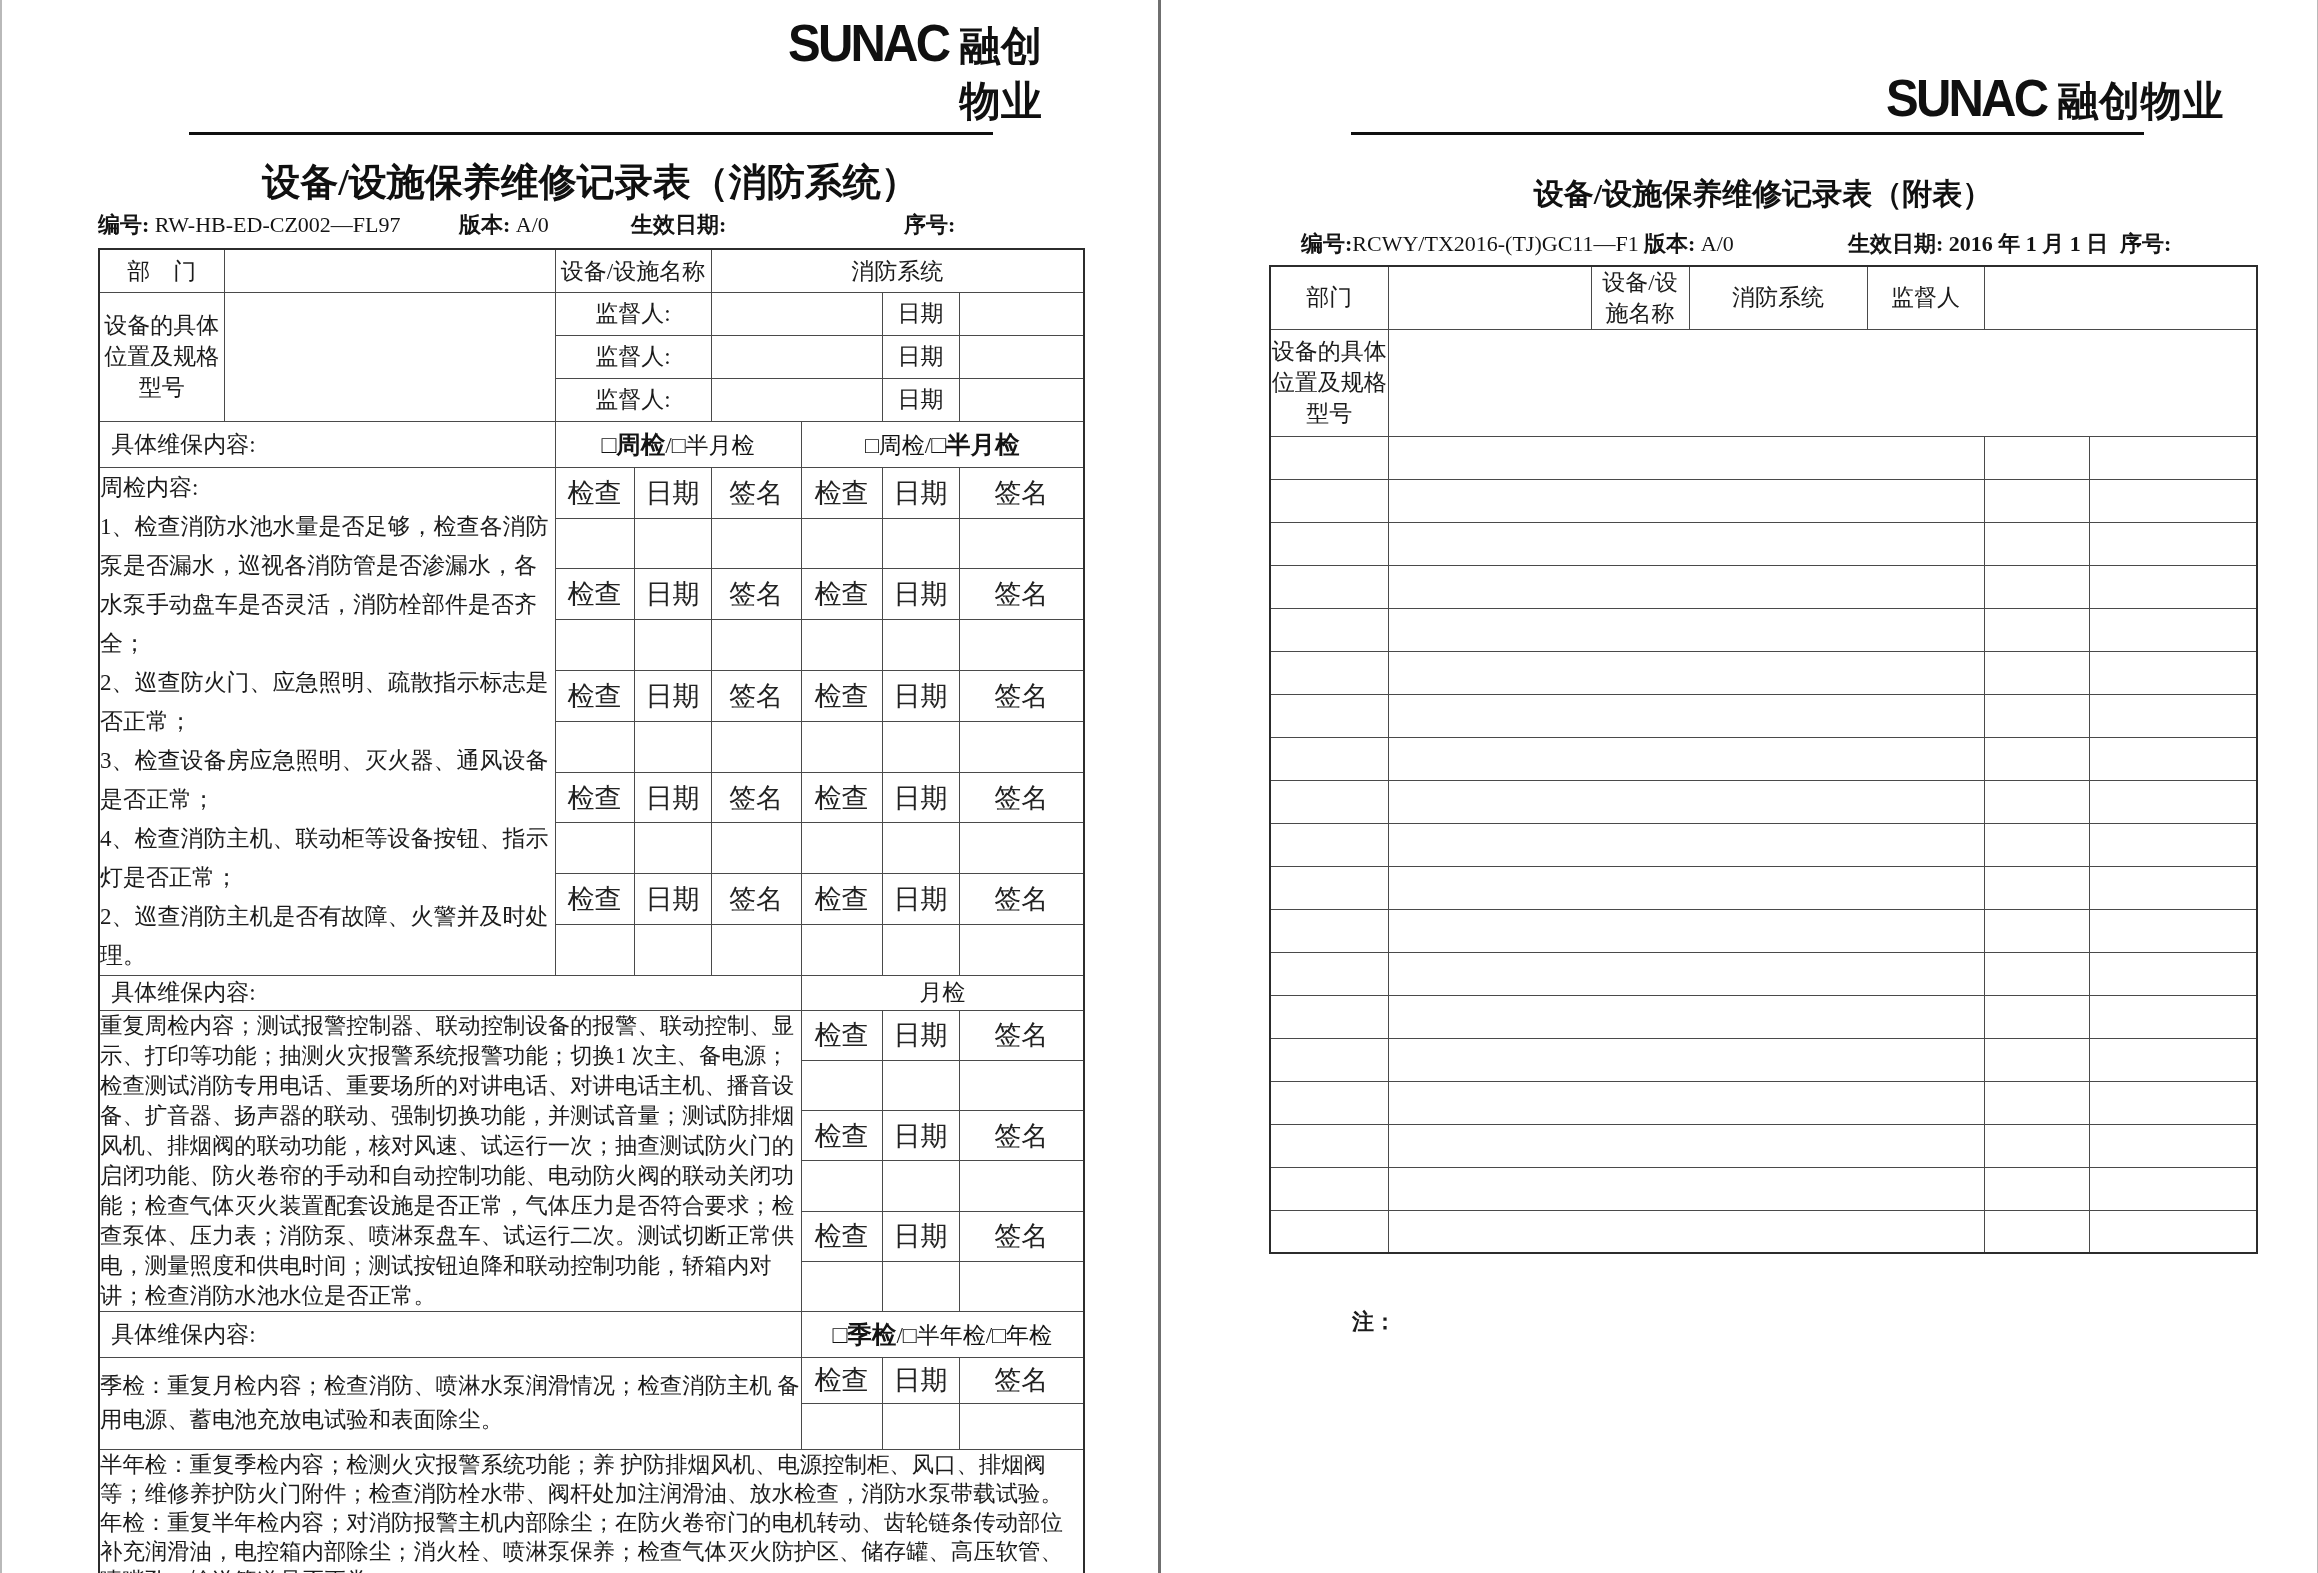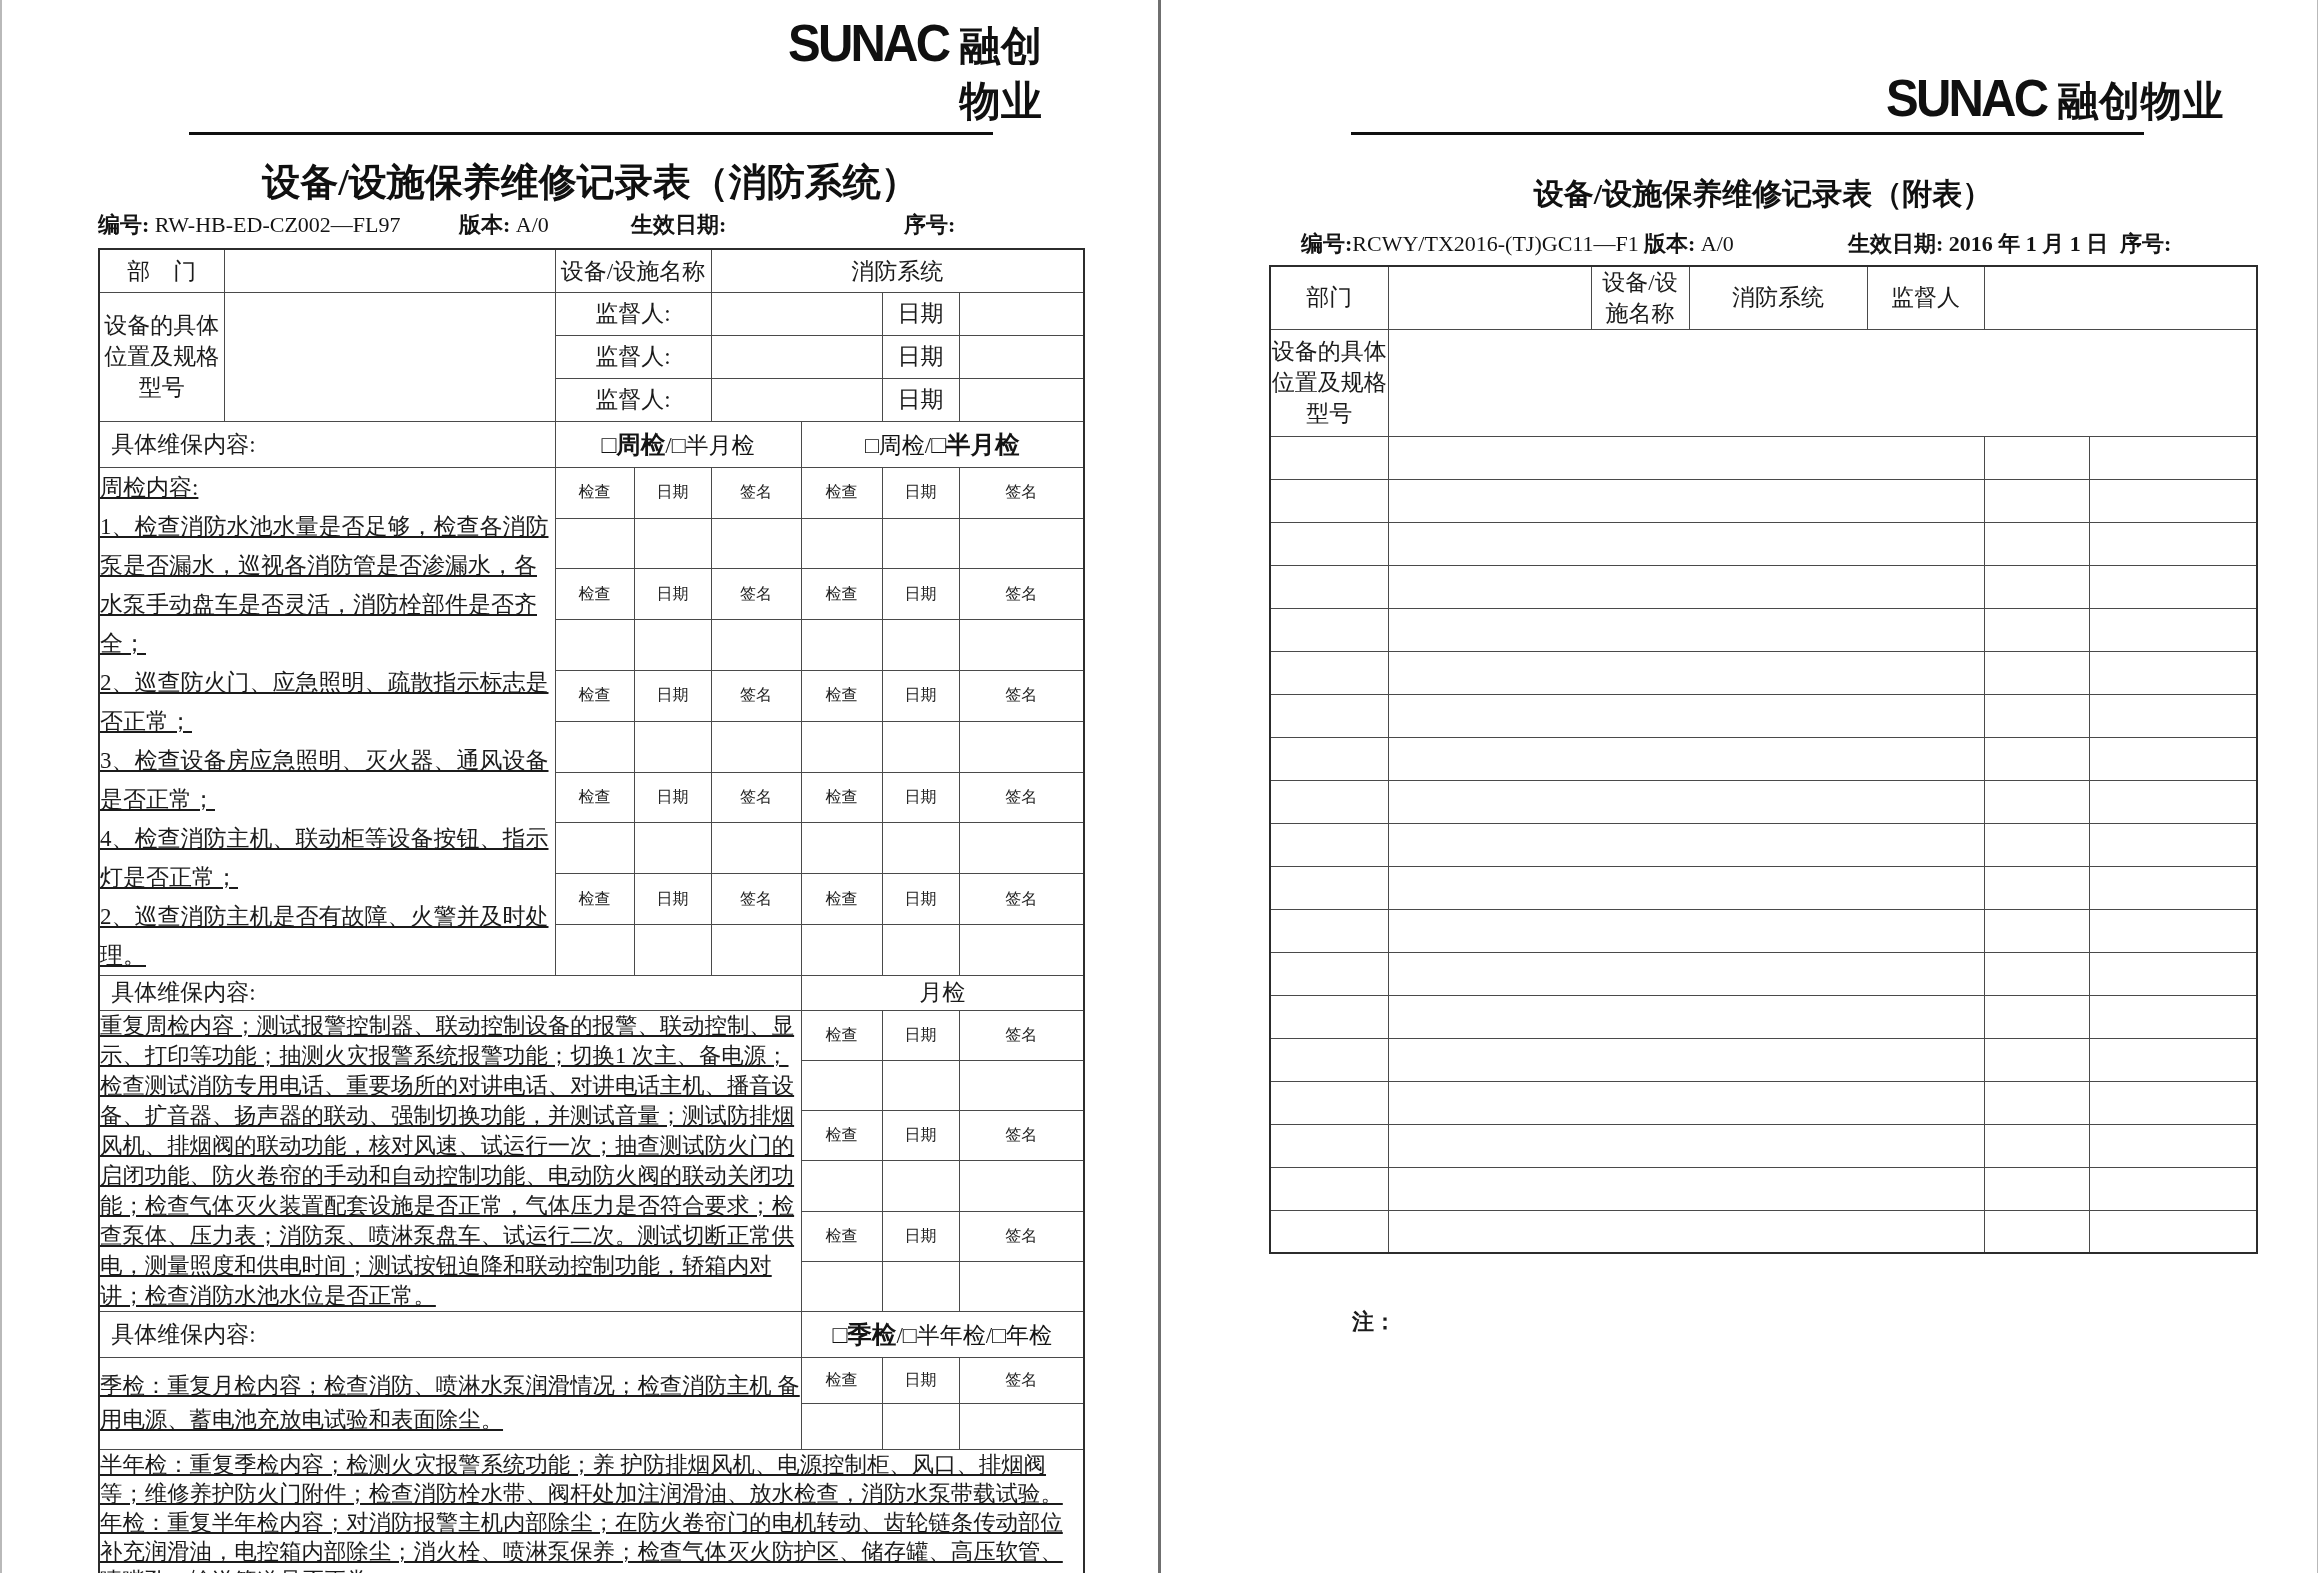--- a/index.html
+++ b/index.html
@@ -38,22 +38,22 @@
   .meta-label{font-weight:bold;}
   .meta-value{font-family:"Liberation Serif","DejaVu Serif",serif;}
   .meta-value.bold{font-weight:bold;}
   
   table.form-table{border-collapse:collapse;table-layout:fixed;border:2.1px solid #2c2c2c;}
   #page-left table.form-table{margin-top:8.4px;width:985px;}
   #page-right table.form-table{margin-top:5.6px;width:988px;}
   .form-table td{border:1.4px solid #4a4a4a;overflow:hidden;vertical-align:middle;padding:0;}
   .c{text-align:center;}
   .lbl{font-size:23px;color:#1b1b1b;}
-  .hdr{font-size:16px;color:#222;margin-left:47px;}
-  .txt{font-size:23px;line-height:39px;text-align:left;vertical-align:top;padding:1.4px 9.8px 1.4px 11.2px;color:#1b1b1b;text-decoration:underline;}
+  .hdr{font-size:27px;color:#222;margin-left:47px;}
+  .txt{font-size:23px;line-height:39px;text-align:left;vertical-align:top;padding:1.4px 9.8px 1.4px 11.2px;color:#1b1b1b;}
   .txt-month{font-size:22.4px;line-height:30px;padding:4.2px 9.8px 1.4px 11.2px;}
   .txt-season{font-size:22.4px;line-height:34px;padding:2.8px 9.8px 1.4px 11.2px;}
   .txt-half{font-size:22.4px;line-height:29px;padding:4.2px 9.8px 1.4px 11.2px;}
   .period{font-size:23px;}
   .period .b{font-weight:bold;font-size:24.5px;}
   .loc-cell{padding:0 9.8px;}
   .loc-cell2{padding:0 11.2px;}
   
   .notes{display:flex;color:#1b1b1b;}
   #page-right .notes{margin-top:46px;margin-left:83px;font-size:22px;line-height:44px;}

